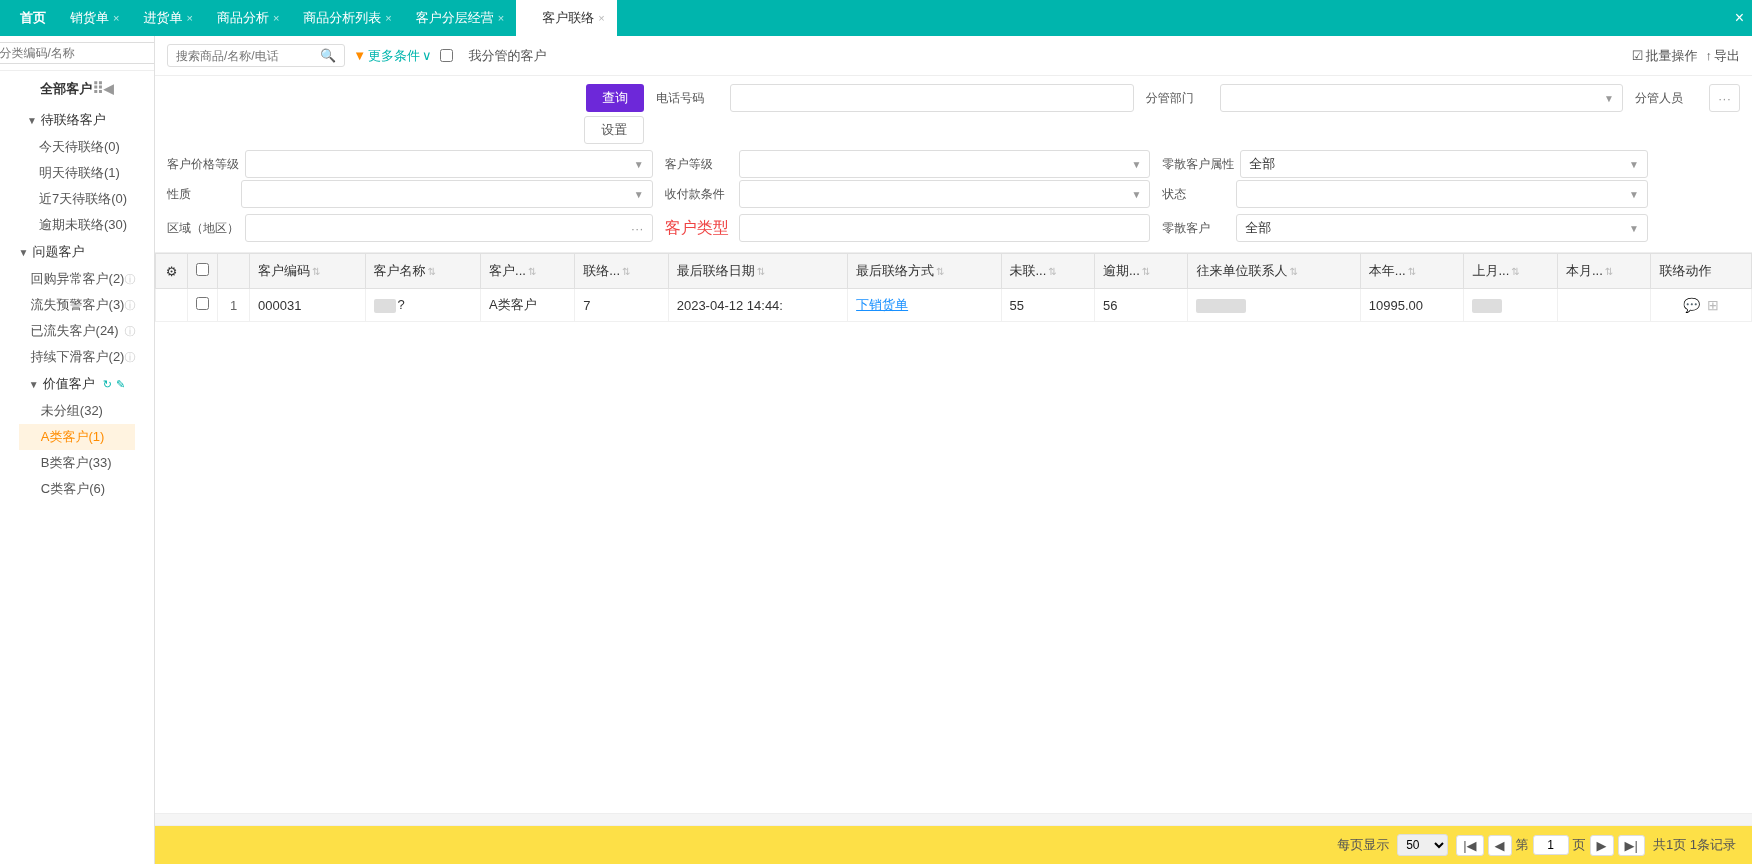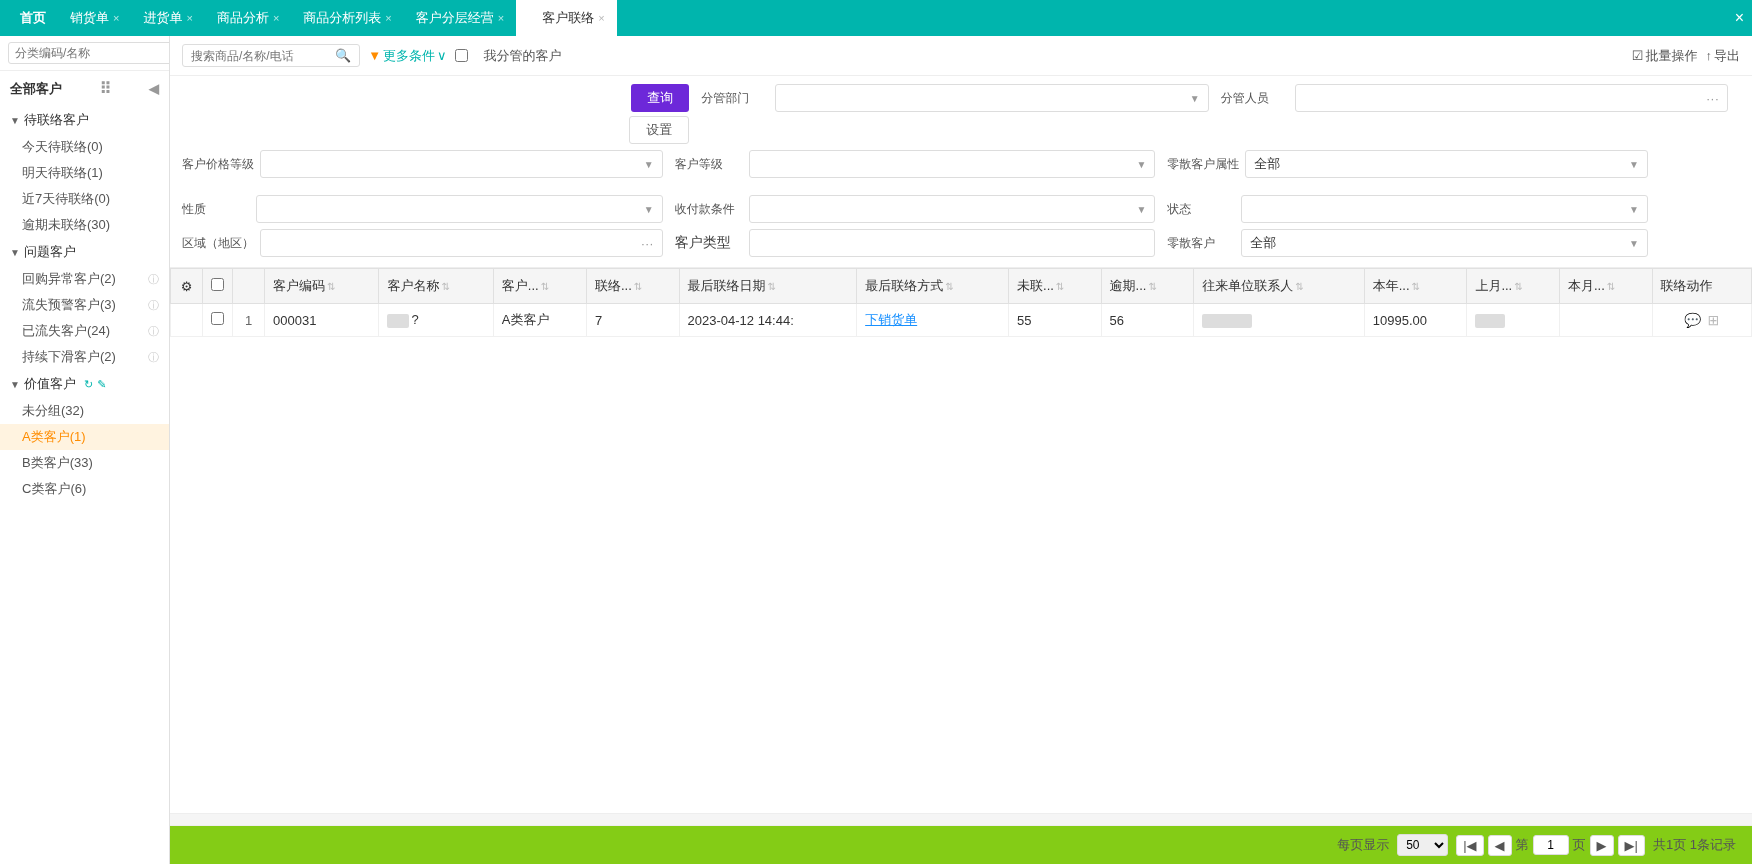--- a/index.html
+++ b/index.html
@@ -29,24 +29,25 @@
     .top-nav .close-app { font-size: 16px; cursor: pointer; }
 
     
     .main-layout {
       display: flex;
       height: calc(864px - 36px);
     }
 
     
     .sidebar {
-      width: 170px; background: white;
+      width: 155px; background: white;
       border-right: 1px solid #e0e0e0;
       display: flex; flex-direction: column;
       overflow-y: auto;
+      align-items: center;
     }
     .sidebar-search {
       padding: 6px 8px; display: flex; align-items: center; gap: 4px;
       border-bottom: 1px solid #eee;
     }
     .sidebar-search input {
       border: 1px solid #ddd; border-radius: 3px; padding: 3px 6px;
       flex: 1; font-size: 12px; outline: none; color: #999;
     }
 
@@ -131,21 +132,21 @@
     .seq-col { width: 32px; text-align: center; color: #666; }
     .link-text { color: #1890ff; cursor: pointer; text-decoration: underline; }
     .action-icons { display: flex; gap: 6px; justify-content: center; }
     .action-icon { color: #bbb; cursor: pointer; font-size: 14px; }
     .blurred { background: #ddd; border-radius: 2px; display: inline-block; width: 50px; height: 14px; vertical-align: middle; }
     .blurred-sm { background: #ddd; border-radius: 2px; display: inline-block; width: 30px; height: 14px; vertical-align: middle; }
 
     
     .table-footer {
       display: flex; align-items: center; justify-content: flex-end;
-      padding: 8px 16px; background: #84cc16; border-top: 1px solid #eee;
+      padding: 8px 16px; background: #fde047; border-top: 1px solid #eee;
       gap: 8px; font-size: 12px; color: #555;
     }
     .table-footer .page-nav { display: flex; align-items: center; gap: 4px; }
     .table-footer .page-nav button {
       border: 1px solid #ddd; background: white; padding: 2px 6px;
       cursor: pointer; border-radius: 3px; color: #555;
     }
     .table-footer .page-num-input {
       border: 1px solid #ddd; padding: 2px 6px; border-radius: 3px;
       width: 36px; text-align: center; font-size: 12px;
@@ -311,40 +312,44 @@
       <div class="export-btn">
         <span>↑</span>
         <span>导出</span>
       </div>
     </div>
 
     <div style="background:white;border-bottom:1px solid #eee;padding:8px 12px 4px 12px;">
 
       <div style="display:grid;grid-template-columns:1fr 1fr 1fr auto;gap:6px 12px;margin-bottom:6px;">
         <div class="filter-cell">
+          <span class="filter-cell label" style="min-width:68px;text-align:right;color:#555;white-space:nowrap;font-size:12px;">电话号码</span>
+          <div class="filter-text" style="flex:1;border:1px solid #ddd;border-radius:3px;padding:4px 8px;font-size:12px;min-height:28px;display:flex;align-items:center;"></div>
+        </div>
+        <div class="filter-cell">
           <span class="filter-cell label" style="min-width:68px;text-align:right;color:#555;white-space:nowrap;font-size:12px;">分管部门</span>
           <div class="filter-select" style="flex:1;border:1px solid #ddd;border-radius:3px;padding:4px 8px;font-size:12px;min-height:28px;display:flex;align-items:center;justify-content:space-between;cursor:pointer;">
             <span></span>
             <span style="color:#999;font-size:10px;">▼</span>
           </div>
         </div>
         <div class="filter-cell">
           <span class="filter-cell label" style="min-width:68px;color:#555;white-space:nowrap;font-size:12px;">分管人员</span>
           <div class="filter-text" style="flex:1;border:1px solid #ddd;border-radius:3px;padding:4px 8px;font-size:12px;min-height:28px;display:flex;align-items:center;justify-content:space-between;">
             <span></span>
             <span style="color:#999;">···</span>
           </div>
         </div>
         <div style="display:flex;flex-direction:column;gap:4px;justify-content:center;align-items:flex-end;grid-row:1/3;">
           <button class="btn-query">查询</button>
           <button class="btn-settings">设置</button>
         </div>
       </div>
 
-      <div style="display:grid;grid-template-columns:1fr 1fr 1fr auto;gap:6px 12px;margin-bottom:17px;">
+      <div style="display:grid;grid-template-columns:1fr 1fr 1fr auto;gap:6px 12px;margin-bottom:2px;">
         <div class="filter-cell">
           <span class="filter-cell label" style="min-width:68px;text-align:right;color:#555;white-space:nowrap;font-size:12px;">客户价格等级</span>
           <div class="filter-select" style="flex:1;border:1px solid #ddd;border-radius:3px;padding:4px 8px;font-size:12px;min-height:28px;display:flex;align-items:center;justify-content:space-between;cursor:pointer;">
             <span></span>
             <span style="color:#999;font-size:10px;">▼</span>
           </div>
         </div>
         <div class="filter-cell">
           <span class="filter-cell label" style="min-width:68px;text-align:right;color:#555;white-space:nowrap;font-size:12px;">客户等级</span>
           <div class="filter-select" style="flex:1;border:1px solid #ddd;border-radius:3px;padding:4px 8px;font-size:12px;min-height:28px;display:flex;align-items:center;justify-content:space-between;cursor:pointer;">
@@ -389,21 +394,21 @@
 
       <div style="display:grid;grid-template-columns:1fr 1fr 1fr auto;gap:6px 12px;margin-bottom:6px;">
         <div class="filter-cell">
           <span class="filter-cell label" style="min-width:68px;text-align:right;color:#555;white-space:nowrap;font-size:12px;">区域（地区）</span>
           <div class="filter-text" style="flex:1;border:1px solid #ddd;border-radius:3px;padding:4px 8px;font-size:12px;min-height:28px;display:flex;align-items:center;justify-content:space-between;">
             <span></span>
             <span style="color:#999;">···</span>
           </div>
         </div>
         <div class="filter-cell">
-          <span class="filter-cell label" style="min-width:68px;text-align:center;color:#404040;white-space:nowrap;font-size:14px;">客户类型</span>
+          <span class="filter-cell label" style="min-width:68px;text-align:center;color:#ef4444;white-space:nowrap;font-size:16px;">客户类型</span>
           <div class="filter-text" style="flex:1;border:1px solid #ddd;border-radius:3px;padding:4px 8px;font-size:12px;min-height:28px;display:flex;align-items:center;"></div>
         </div>
         <div class="filter-cell">
           <span class="filter-cell label" style="min-width:68px;text-align:right;color:#555;white-space:nowrap;font-size:12px;">零散客户</span>
           <div class="filter-select" style="flex:1;border:1px solid #ddd;border-radius:3px;padding:4px 8px;font-size:12px;min-height:28px;display:flex;align-items:center;justify-content:space-between;cursor:pointer;">
             <span>全部</span>
             <span style="color:#999;font-size:10px;">▼</span>
           </div>
         </div>
         <div style="visibility:hidden;width:80px;"></div>

